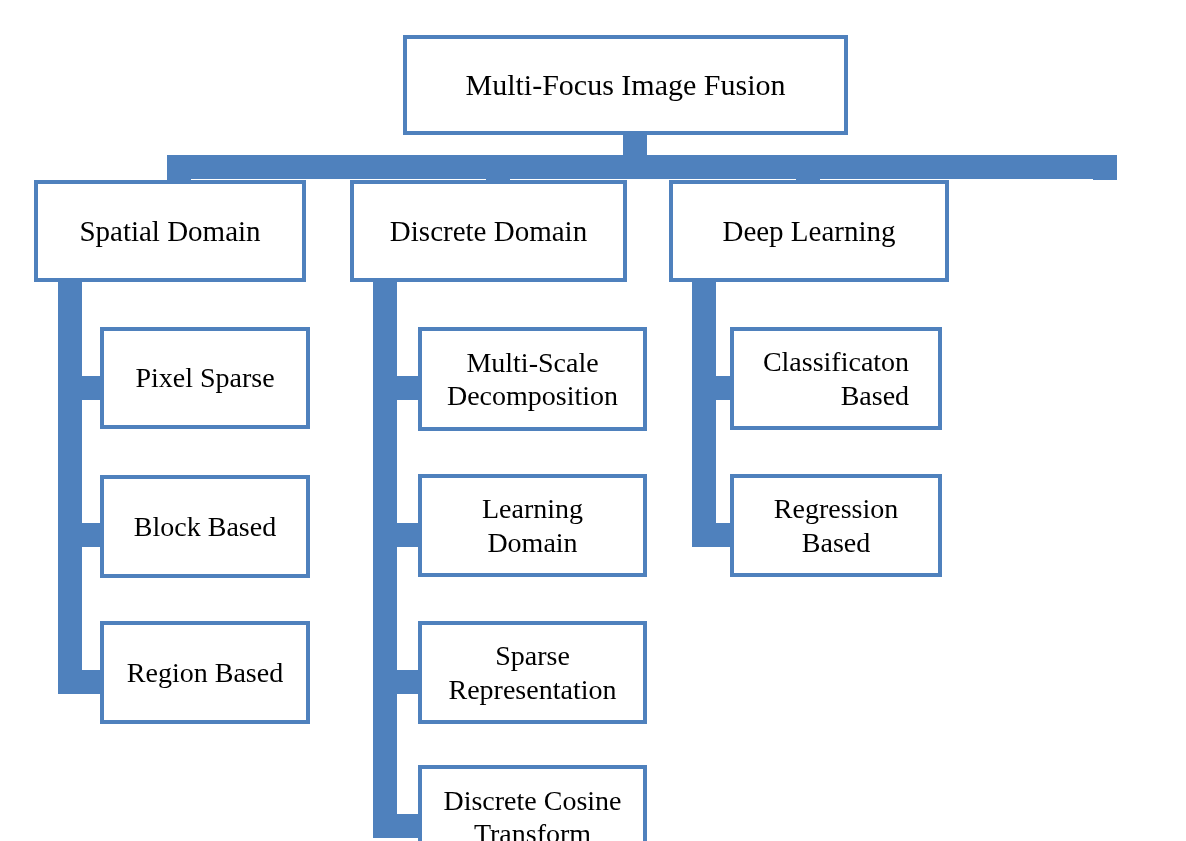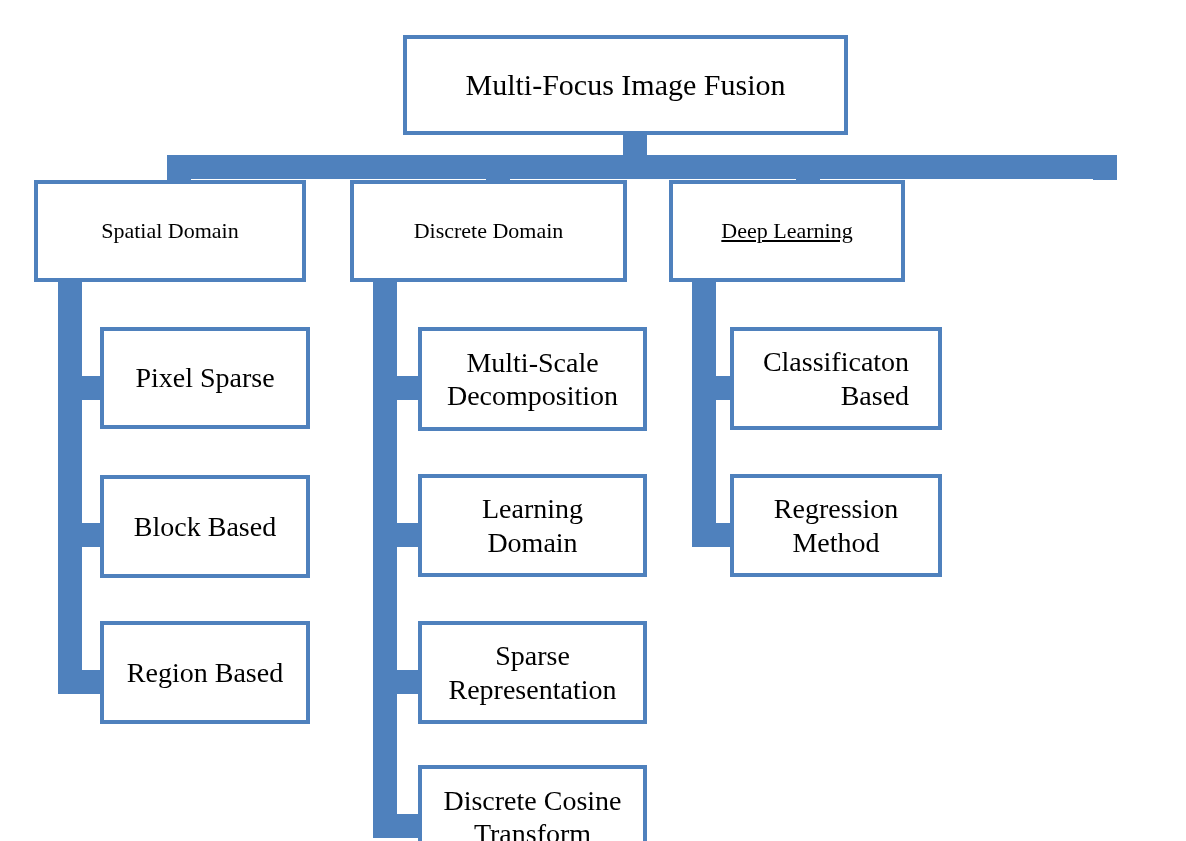--- a/index.html
+++ b/index.html
@@ -20,21 +20,21 @@
     background: #ffffff;
     display: flex;
     align-items: center;
     justify-content: center;
     text-align: center;
     white-space: pre-line;
     line-height: 1.18;
     color: #000000;
   }
   .node.lvl1 { font-size: 30px; }
-  .node.lvl2 { font-size: 22px; }
+  .node.lvl2 { font-size: 29px; }
   .node.lvl3 { font-size: 28px; }
   .line {
     position: absolute;
     background: var(--accent);
   }
 </style>
 </head>
 <body>
 
 <div class="canvas">
@@ -43,21 +43,21 @@
 
   <div class="line" style="left:591px; top:103px; width:5px; height:22px;"></div>
   <div class="line" style="left:135px; top:123px; width:931px; height:5px;"></div>
   <div class="line" style="left:135px; top:123px; width:5px; height:25px;"></div>
   <div class="line" style="left:454px; top:123px; width:5px; height:25px;"></div>
   <div class="line" style="left:764px; top:123px; width:5px; height:25px;"></div>
   <div class="line" style="left:1061px; top:123px; width:5px; height:25px;"></div>
 
   <div class="node lvl2" style="left:2px; top:148px; width:272px; height:102px;">Spatial Domain</div>
   <div class="node lvl2" style="left:318px; top:148px; width:277px; height:102px;">Discrete Domain</div>
-  <div class="node lvl2" style="left:637px; top:148px; width:236px; height:102px;text-decoration:underline;">Deep Learning</div>
+  <div class="node lvl2" style="left:637px; top:148px; width:280px; height:102px;">Deep Learning</div>
 
   <div class="line" style="left:26px; top:250px; width:5px; height:393px;"></div>
   <div class="line" style="left:26px; top:344px; width:46px; height:5px;"></div>
   <div class="line" style="left:26px; top:491px; width:46px; height:5px;"></div>
   <div class="line" style="left:26px; top:638px; width:46px; height:5px;"></div>
 
   <div class="node lvl3" style="left:68px; top:295px; width:210px; height:102px;">Pixel Sparse</div>
   <div class="node lvl3" style="left:68px; top:443px; width:210px; height:103px;">Block Based</div>
   <div class="node lvl3" style="left:68px; top:589px; width:210px; height:103px;">Region Based</div>
 
@@ -76,15 +76,15 @@
   <div class="node lvl3" style="left:386px; top:589px; width:229px; height:103px;">Sparse
 Representation</div>
 
   <div class="line" style="left:660px; top:250px; width:5px; height:246px;"></div>
   <div class="line" style="left:660px; top:344px; width:42px; height:5px;"></div>
   <div class="line" style="left:660px; top:491px; width:42px; height:5px;"></div>
 
   <div class="node lvl3" style="left:698px; top:295px; width:212px; height:103px;text-align:right;">Classificaton
 Based</div>
   <div class="node lvl3" style="left:698px; top:442px; width:212px; height:103px;">Regression
-Method</div>
+Based</div>
 
 </div>
 
 </body></html>

